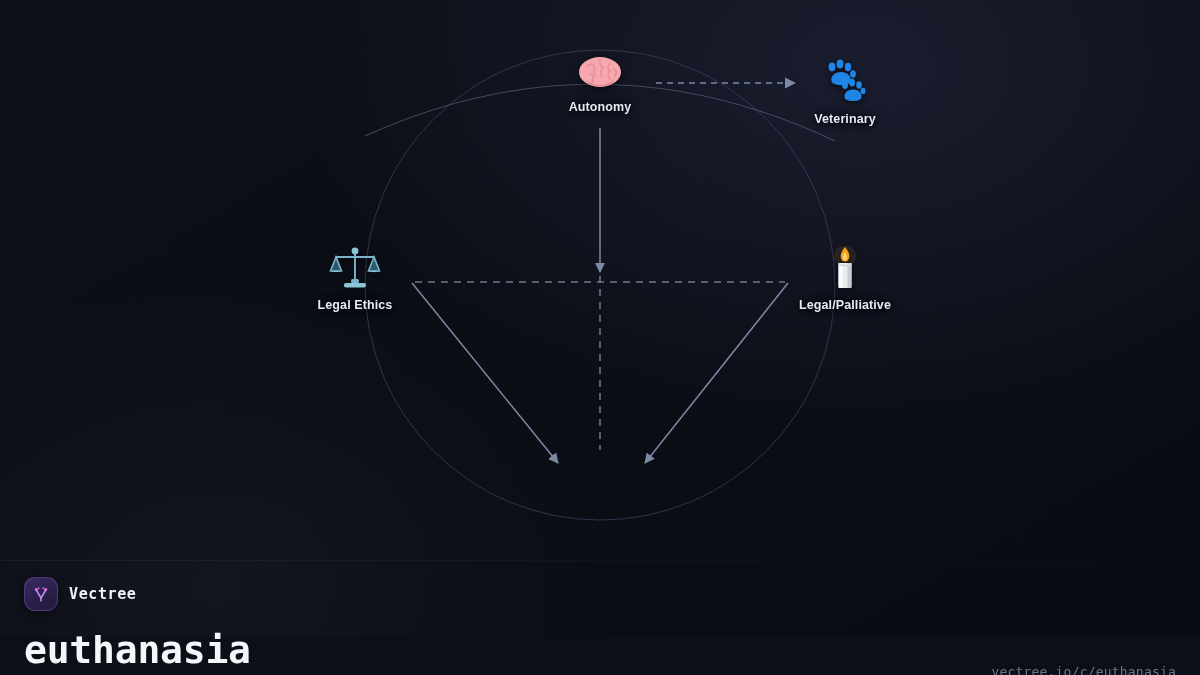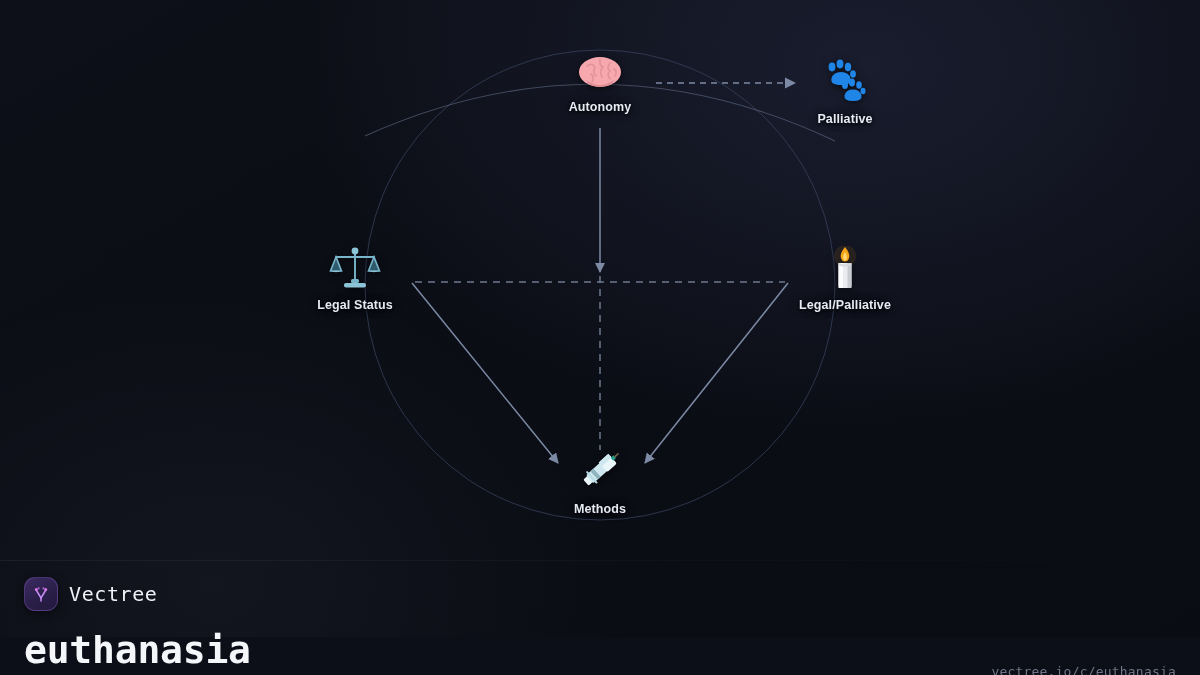--- a/index.html
+++ b/index.html
@@ -53,21 +53,21 @@
   }
   .brand-mark {
     width:34px; height:34px; border-radius:11px;
     background:linear-gradient(150deg,#3c2b63 0%, #2a1f49 55%, #221a3c 100%);
     border:1px solid rgba(168,120,240,.28);
     display:flex; align-items:center; justify-content:center;
     box-shadow:0 2px 8px rgba(0,0,0,.5);
   }
   .brand-name {
     font-family:"DejaVu Sans Mono", monospace;
-    font-size:20px; font-weight:normal; color:#f0f2f7;
+    font-size:15px; font-weight:bold; color:#f0f2f7;
     letter-spacing:.6px;
   }
   .page-title {
     position:absolute; left:24px; top:612px;
     font-family:"DejaVu Sans Mono", monospace;
     font-size:38px; font-weight:bold; color:#f4f6fa;
     letter-spacing:-.2px;
     margin-top:16px;
   }
   .page-url {
@@ -136,74 +136,57 @@
         </g>
         <g fill="#1f86e8" transform="translate(13,18)">
           <ellipse cx="13" cy="9" rx="3" ry="3.9"></ellipse>
           <ellipse cx="20" cy="6.5" rx="3" ry="3.9"></ellipse>
           <ellipse cx="27" cy="9" rx="2.8" ry="3.7"></ellipse>
           <ellipse cx="31" cy="15" rx="2.5" ry="3.3"></ellipse>
           <path d="M21 13.5 q7 0 8.4 5.8 q1.3 5.8 -8.4 5.8 q-9.7 0 -8.4 -5.8 Q14 13.5 21 13.5z"></path>
         </g>
       </svg>
     </span>
-    <span class="label">Palliative</span>
+    <span class="label">Veterinary</span>
   </div>
 
   <div class="node" style="left:355px; top:246px;">
     <span class="glyph">
       <svg width="52" height="44" viewBox="0 0 52 44">
         <g stroke="#79b6cc" stroke-width="1.9" fill="none" stroke-linecap="round">
           <path d="M26 6 L26 34"></path>
           <path d="M7 11 L45 11"></path>
           <path d="M7 11 L1.5 25 L12.5 25 Z" fill="#2e5a6b" stroke-width="1.6"></path>
           <path d="M45 11 L39.5 25 L50.5 25 Z" fill="#2e5a6b" stroke-width="1.6"></path>
         </g>
         <ellipse cx="26" cy="5" rx="3.4" ry="3.4" fill="#8cc4d8"></ellipse>
         <rect x="22" y="33" width="8" height="4" rx="1.6" fill="#79b6cc"></rect>
         <rect x="15" y="37" width="22" height="4.5" rx="2" fill="#8cc4d8"></rect>
         <path d="M1.5 25 a11 8 0 0 0 11 0z" fill="#9ccfe0" opacity=".8"></path>
         <path d="M39.5 25 a11 8 0 0 0 11 0z" fill="#9ccfe0" opacity=".8"></path>
       </svg>
     </span>
-    <span class="label">Legal Status</span>
+    <span class="label">Legal Ethics</span>
   </div>
 
   <div class="node" style="left:845px; top:246px;">
     <span class="glyph">
       <svg width="34" height="44" viewBox="0 0 34 44">
         <ellipse cx="17" cy="10" rx="11" ry="11" fill="#f5a623" opacity=".10"></ellipse>
         <path d="M17 1 q5.5 6.5 4 11 q-1 3.5 -4 3.5 q-3 0 -4 -3.5 q-1.5 -4.5 4 -11z" fill="#f7a41d"></path>
         <path d="M17 6 q2.6 4 1.8 6.6 q-.6 2 -1.8 2 q-1.2 0 -1.8 -2 Q14.4 10 17 6z" fill="#ffd76e"></path>
         <rect x="10.5" y="17" width="13" height="25" rx="2.5" fill="#e9ebee"></rect>
         <rect x="10.5" y="17" width="4.5" height="25" fill="#fafbfc"></rect>
         <rect x="19.5" y="17" width="4" height="25" fill="#c9ccd2"></rect>
         <path d="M10.5 19 q6.5 3 13 0 l0 -2 q-6.5 3 -13 0z" fill="#d6d9de"></path>
       </svg>
     </span>
     <span class="label">Legal/Palliative</span>
   </div>
 
-  <div class="node" style="left:600px; top:446px;">
-    <span class="glyph">
-      <svg width="50" height="48" viewBox="0 0 50 48">
-        <g transform="rotate(-42 25 24)">
-          <rect x="6" y="20" width="7" height="8" rx="1.5" fill="#e8f6f9"></rect>
-          <rect x="11" y="18.5" width="20" height="11" rx="2" fill="#cfe8ef"></rect>
-          <rect x="17" y="18.5" width="4" height="11" fill="#8fb4bf"></rect>
-          <rect x="29" y="17.5" width="13" height="13" rx="2" fill="#eaf7fa"></rect>
-          <rect x="29" y="17.5" width="13" height="5" fill="#cfe8ef"></rect>
-          <rect x="41" y="22" width="4" height="4" rx="1" fill="#1d9e88"></rect>
-          <rect x="44" y="23.2" width="6" height="1.8" rx=".9" fill="#6b5a4a"></rect>
-          <rect x="13" y="16" width="2" height="16" rx="1" fill="#b9dce6"></rect>
-        </g>
-      </svg>
-    </span>
-    <span class="label">Methods</span>
-  </div>
 
   <div class="footer-sep"></div>
 
   <div class="brand-row">
     <span class="brand-mark">
       <svg width="20" height="20" viewBox="0 0 20 20">
         <g stroke="#c58cf5" stroke-width="1.5" fill="none" stroke-linecap="round">
           <path d="M5.5 6.5 L10 14 L14.5 6.5"></path>
           <path d="M10 14 L10 17"></path>
         </g>

